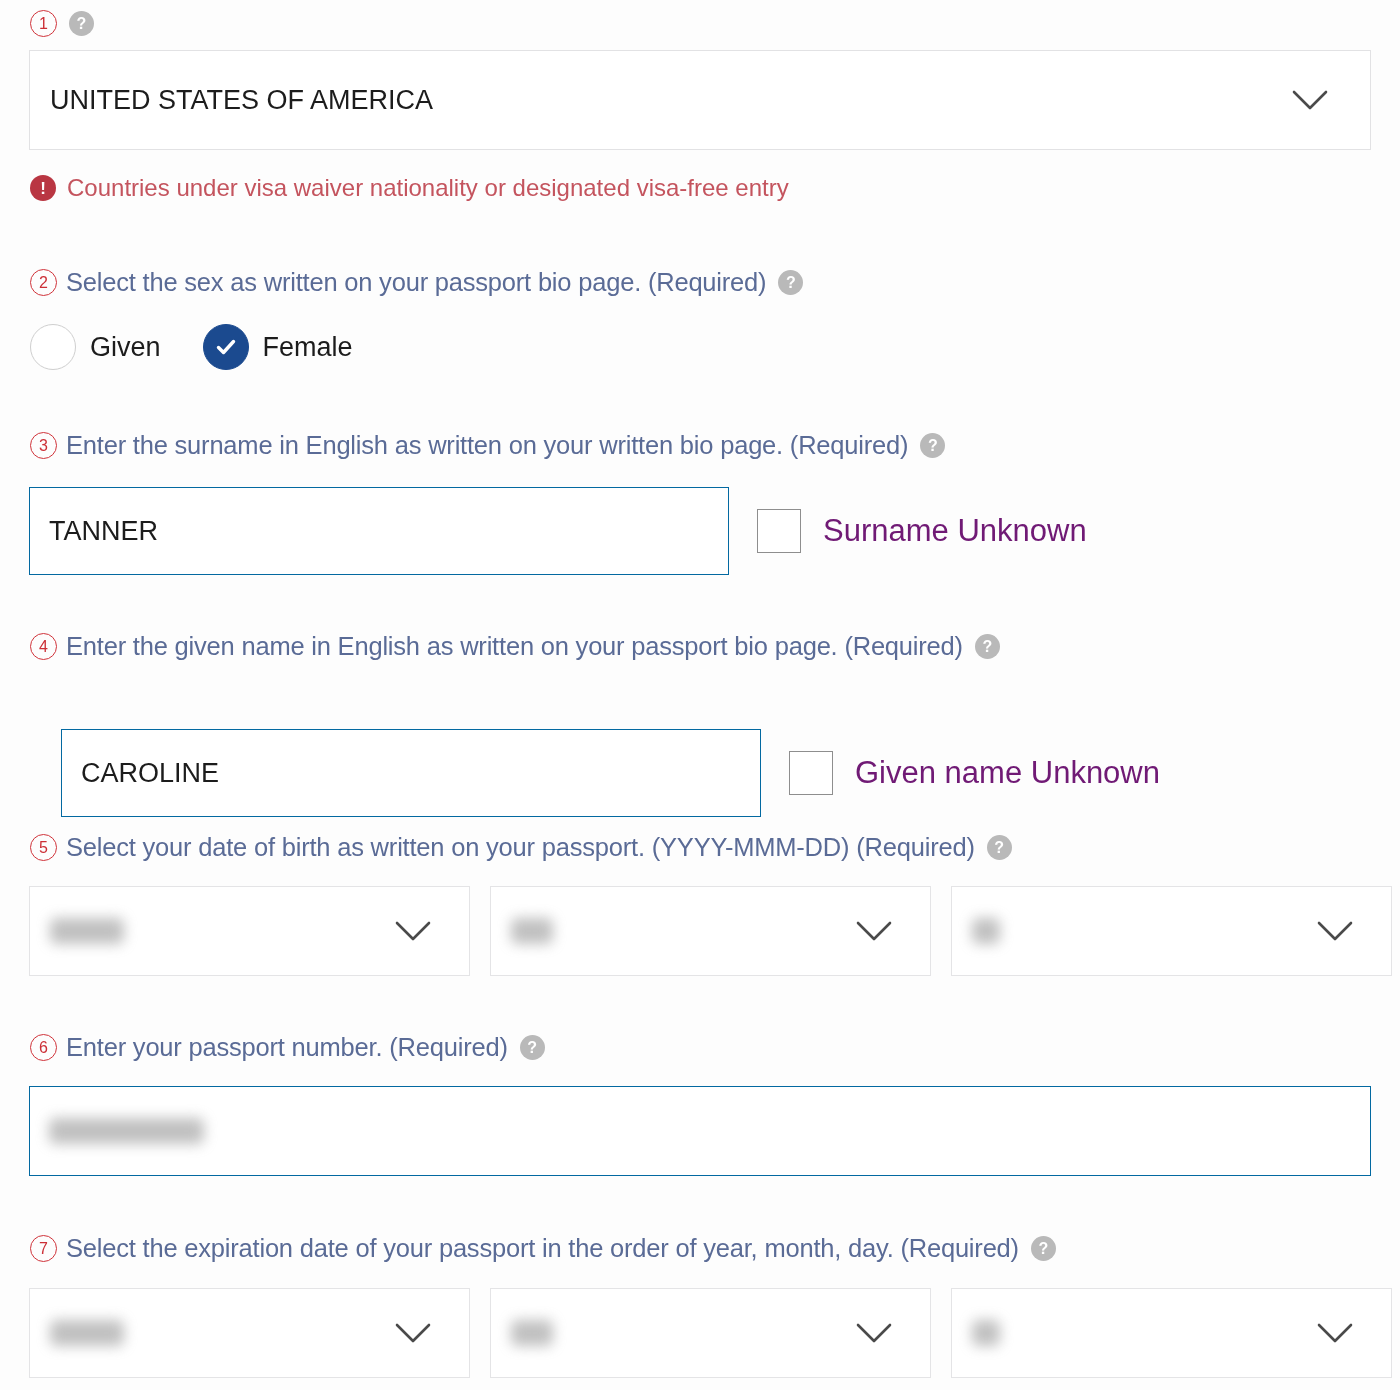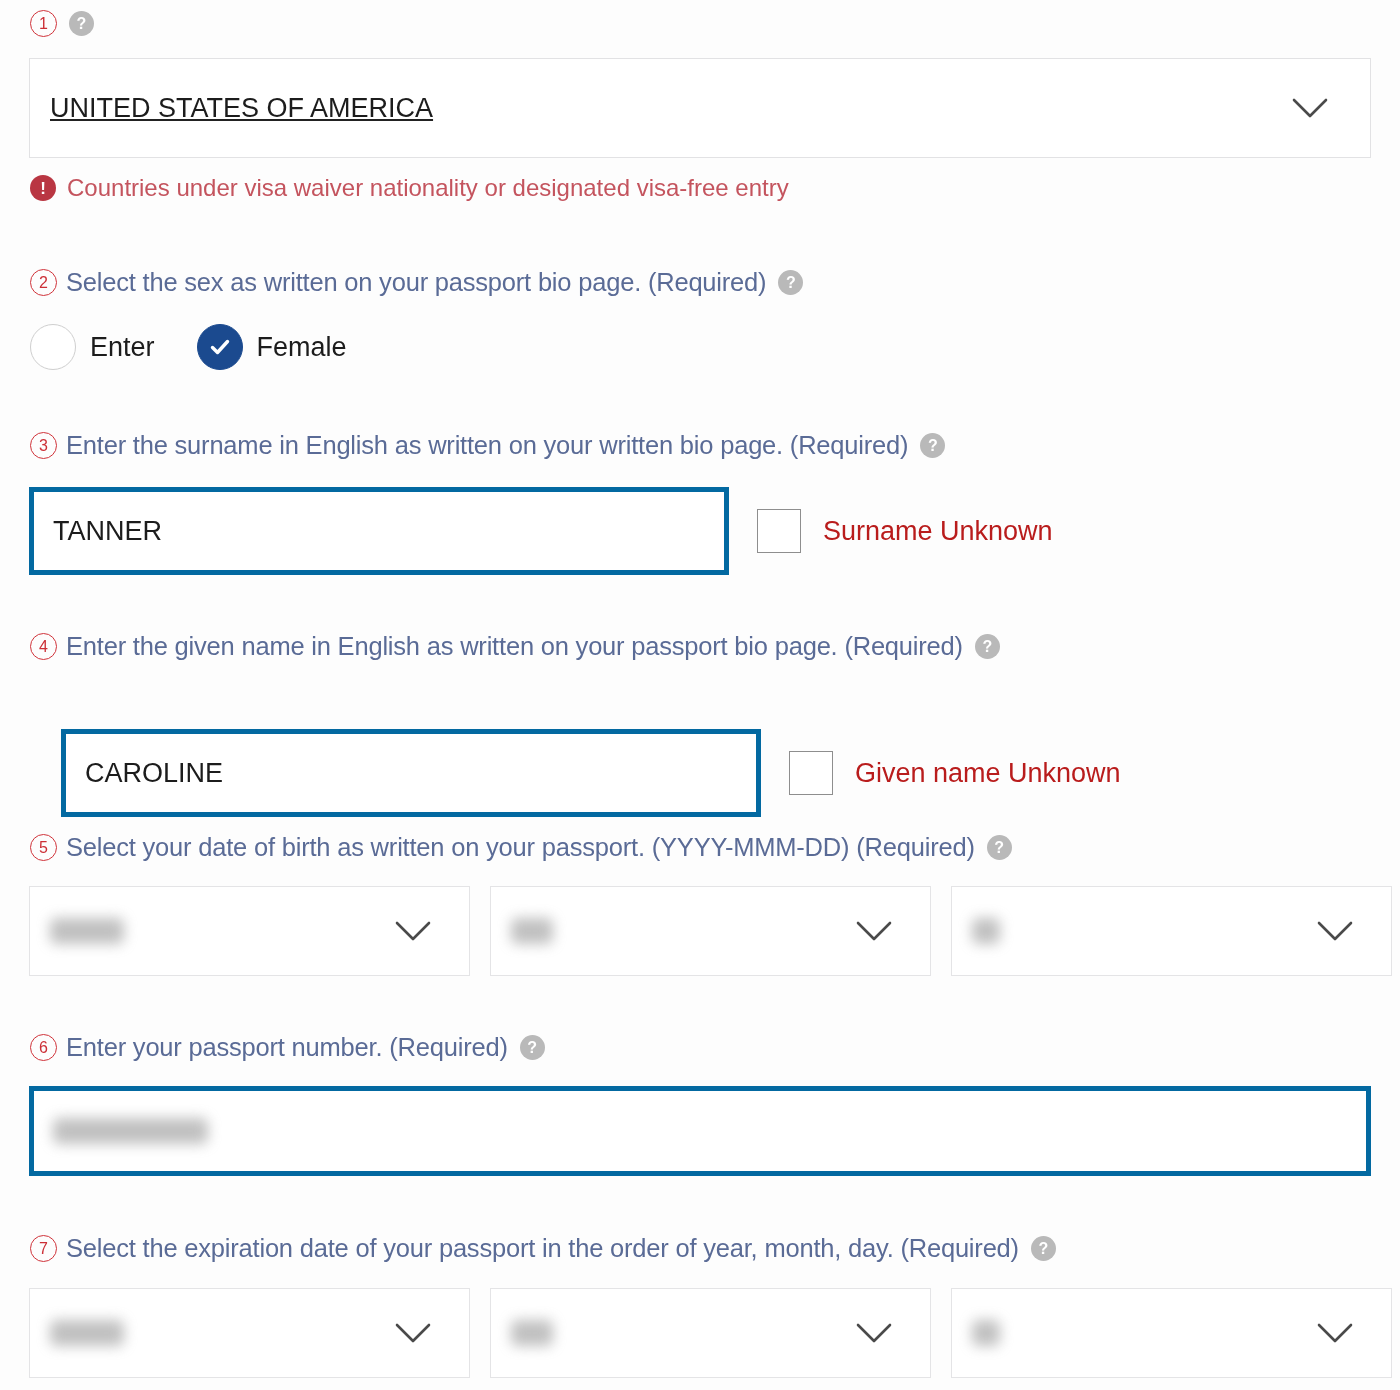--- a/index.html
+++ b/index.html
@@ -149,21 +149,21 @@
 
   
   .input-row {
     display: flex;
     align-items: center;
     padding-left: 29px;
   }
   .text-input {
     width: 700px;
     height: 88px;
-    border: 5px solid #0369a1;
+    border: 1px solid #0369a1;
     background: #fff;
     display: flex;
     align-items: center;
     padding-left: 19px;
     font-size: 27px;
     color: #1c1c1c;
   }
   .text-input.wide {
     width: 1342px;
     height: 90px;
@@ -174,22 +174,22 @@
     gap: 22px;
     margin-left: 28px;
   }
   .checkbox {
     width: 44px;
     height: 44px;
     border: 1.8px solid #8e8e8e;
     background: #fff;
   }
   .cb-label {
-    font-size: 27px;
-    color: #b91c1c;
+    font-size: 31px;
+    color: #701a75;
   }
 
   
   .date-row {
     display: flex;
     gap: 20px;
     padding-left: 29px;
   }
   .date-cell {
     width: 441px;
@@ -221,21 +221,21 @@
 
 <div class="form-root">
 
   <div class="abs" style="top:10px;">
     <div class="q-head">
       <span class="q-num">1</span>
       <span class="help-icon">?</span>
     </div>
   </div>
 
-  <div class="abs" style="top:58px; left:29px; right:29px;text-decoration:underline;">
+  <div class="abs" style="top:50px; left:29px; right:29px;">
     <div class="select-box">
       <span class="select-value">UNITED STATES OF AMERICA</span>
       <span class="chev">
         <svg width="40" height="24" viewBox="0 0 40 24" fill="none">
           <path d="M4 4 L20 20 L36 4" stroke="#4a4a4a" stroke-width="2.6" fill="none" stroke-linecap="round" stroke-linejoin="round"></path>
         </svg>
       </span>
     </div>
   </div>
 
@@ -251,21 +251,21 @@
       <span class="q-num">2</span>
       <span class="q-label">Select the sex as written on your passport bio page. (Required)</span>
       <span class="help-icon">?</span>
     </div>
   </div>
 
   <div class="abs" style="top:324px;">
     <div class="radio-row">
       <div class="radio-item" style="margin-right:42px;">
         <span class="radio-circle"></span>
-        <span class="radio-label">Enter</span>
+        <span class="radio-label">Given</span>
       </div>
       <div class="radio-item">
         <span class="radio-circle checked">
           <svg width="28" height="28" viewBox="0 0 28 28" fill="none">
             <path d="M6.5 14.5 L11.5 19.5 L21.5 8.5" stroke="#ffffff" stroke-width="3.4" fill="none" stroke-linecap="round" stroke-linejoin="round"></path>
           </svg>
         </span>
         <span class="radio-label">Female</span>
       </div>
     </div>

